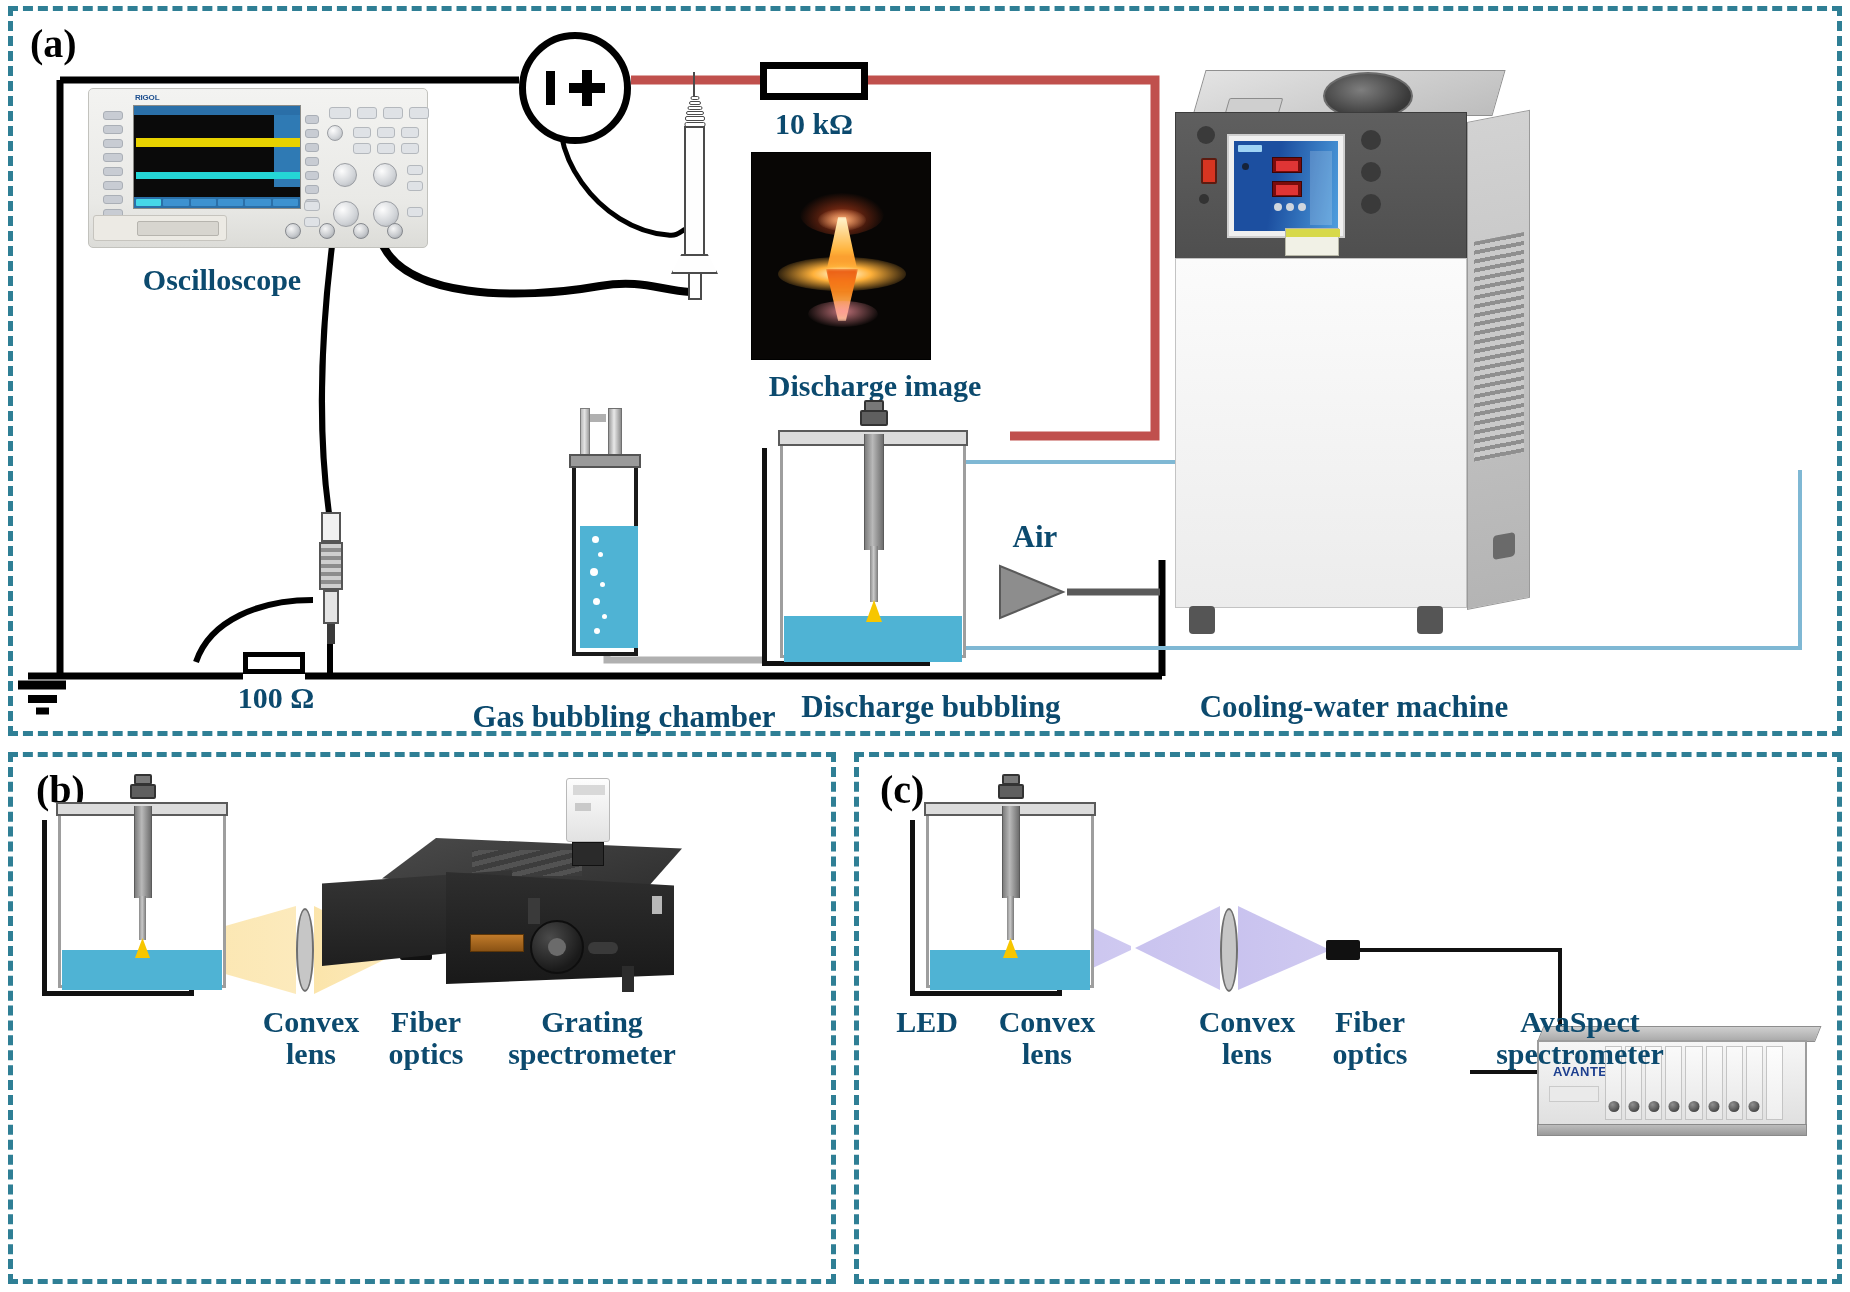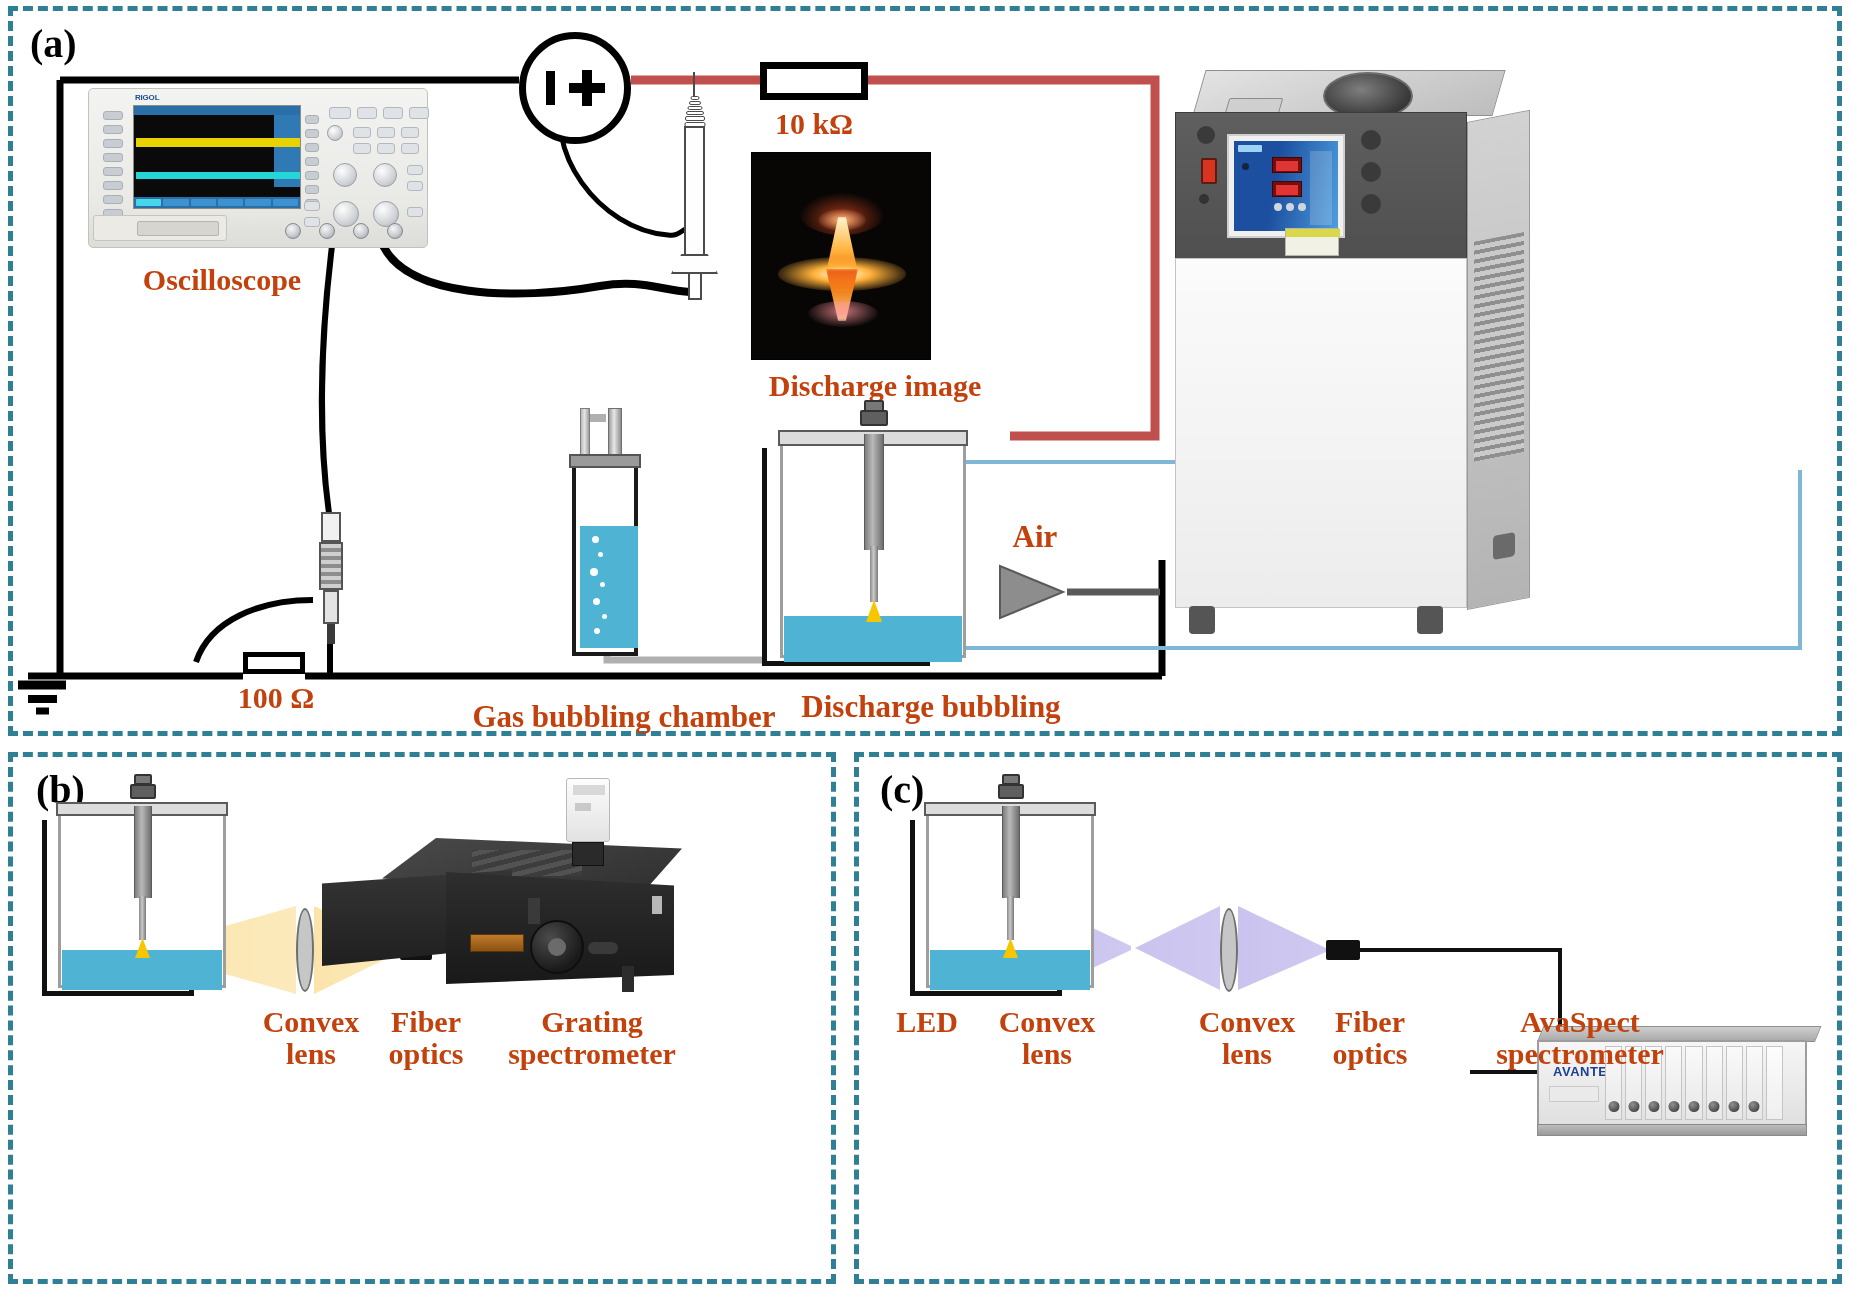--- a/index.html
+++ b/index.html
@@ -33,21 +33,21 @@
   #label-b { left: 36px;  top: 766px; }
   #label-c { left: 880px; top: 766px; }
 
   
   svg.overlay { position: absolute; left: 0; top: 0; width: 1850px; height: 1292px; pointer-events: none; }
 
   
   .cap {
     position: absolute;
     font-weight: bold;
-    color: #c2410c;
+    color: #0c4a6e;
     text-align: center;
     line-height: 1.08;
     font-family: "Liberation Serif", serif;
     white-space: pre-line;
   }
 
   
   #oscilloscope {
     position: absolute; left: 88px; top: 88px; width: 340px; height: 160px;
     background: linear-gradient(180deg,#f3f3f1 0%,#e9e9e6 72%,#dcdcd8 100%);
@@ -454,20 +454,21 @@
                 background:linear-gradient(180deg,#d2d2d2,#b4b4b4); border:1px solid #9a9a9a;
                 transform: skewY(-11deg); transform-origin: left top;">
       <div style="position:absolute; left:6px; top:120px; width:50px; height:220px;
                   background: repeating-linear-gradient(180deg,#8f8f8f 0 4px,#cacaca 4px 9px);"></div>
     </div>
 
     <div style="position:absolute; left:14px; top:536px; width:26px; height:28px; border-radius:4px; background:#555;"></div>
     <div style="position:absolute; left:242px; top:536px; width:26px; height:28px; border-radius:4px; background:#555;"></div>
     <div style="position:absolute; left:318px; top:464px; width:22px; height:24px; border-radius:4px; background:#6a6a6a; transform:skewY(-11deg);"></div>
   </div>
+  <div class="cap" id="cap-chiller" style="left:1144px; top:690px; width:420px; font-size:31px;">Cooling-water machine</div>
 
   <div class="chamber" style="left:42px; top:812px; width:190px; height:182px;">
     <div class="ch-outer" style="left:0; top:8px; width:152px; height:176px; border-top:none;"></div>
     <div class="ch-inner" style="left:16px; top:0; width:168px; height:176px; border-top:none;"></div>
     <div class="ch-lid" style="left:14px; top:-10px; width:172px; height:14px;"></div>
     <div class="ch-water" style="left:20px; bottom:4px; width:160px; height:40px;"></div>
     <div class="ch-elec" style="left:92px; top:-6px; width:18px; height:92px;"></div>
     <div class="ch-needle" style="left:97px; top:84px; width:7px; height:44px;"></div>
     <div class="ch-nut" style="left:88px; top:-28px; width:26px; height:15px;"></div>
     <div class="ch-nut2" style="left:92px; top:-38px; width:18px; height:11px;"></div>

